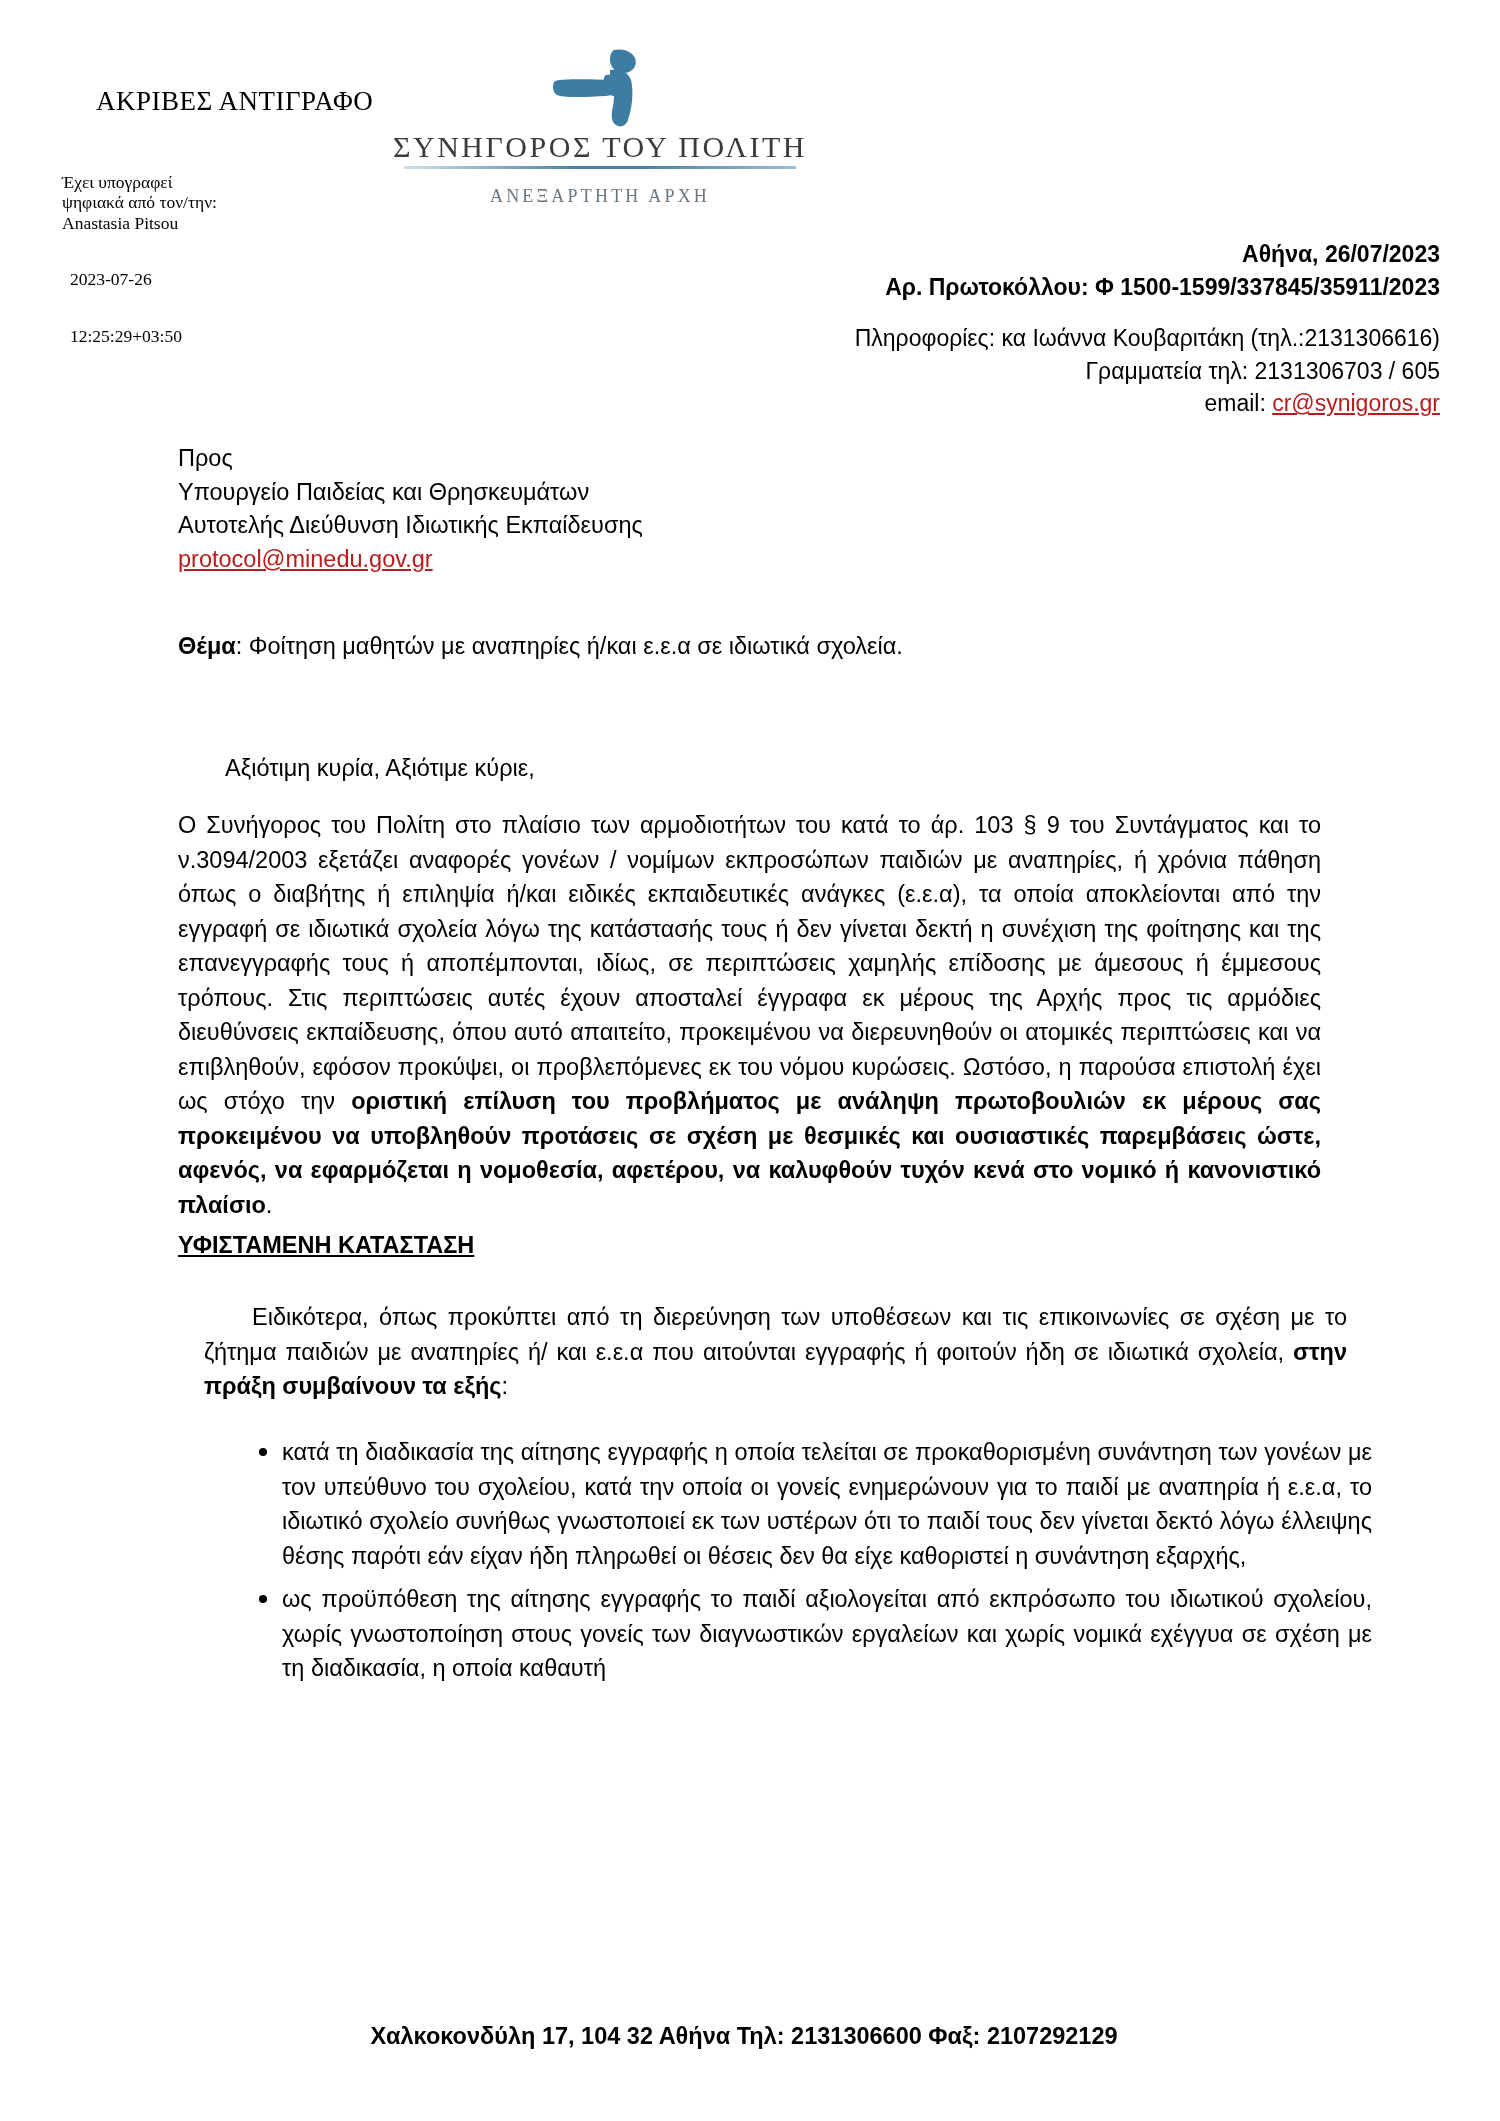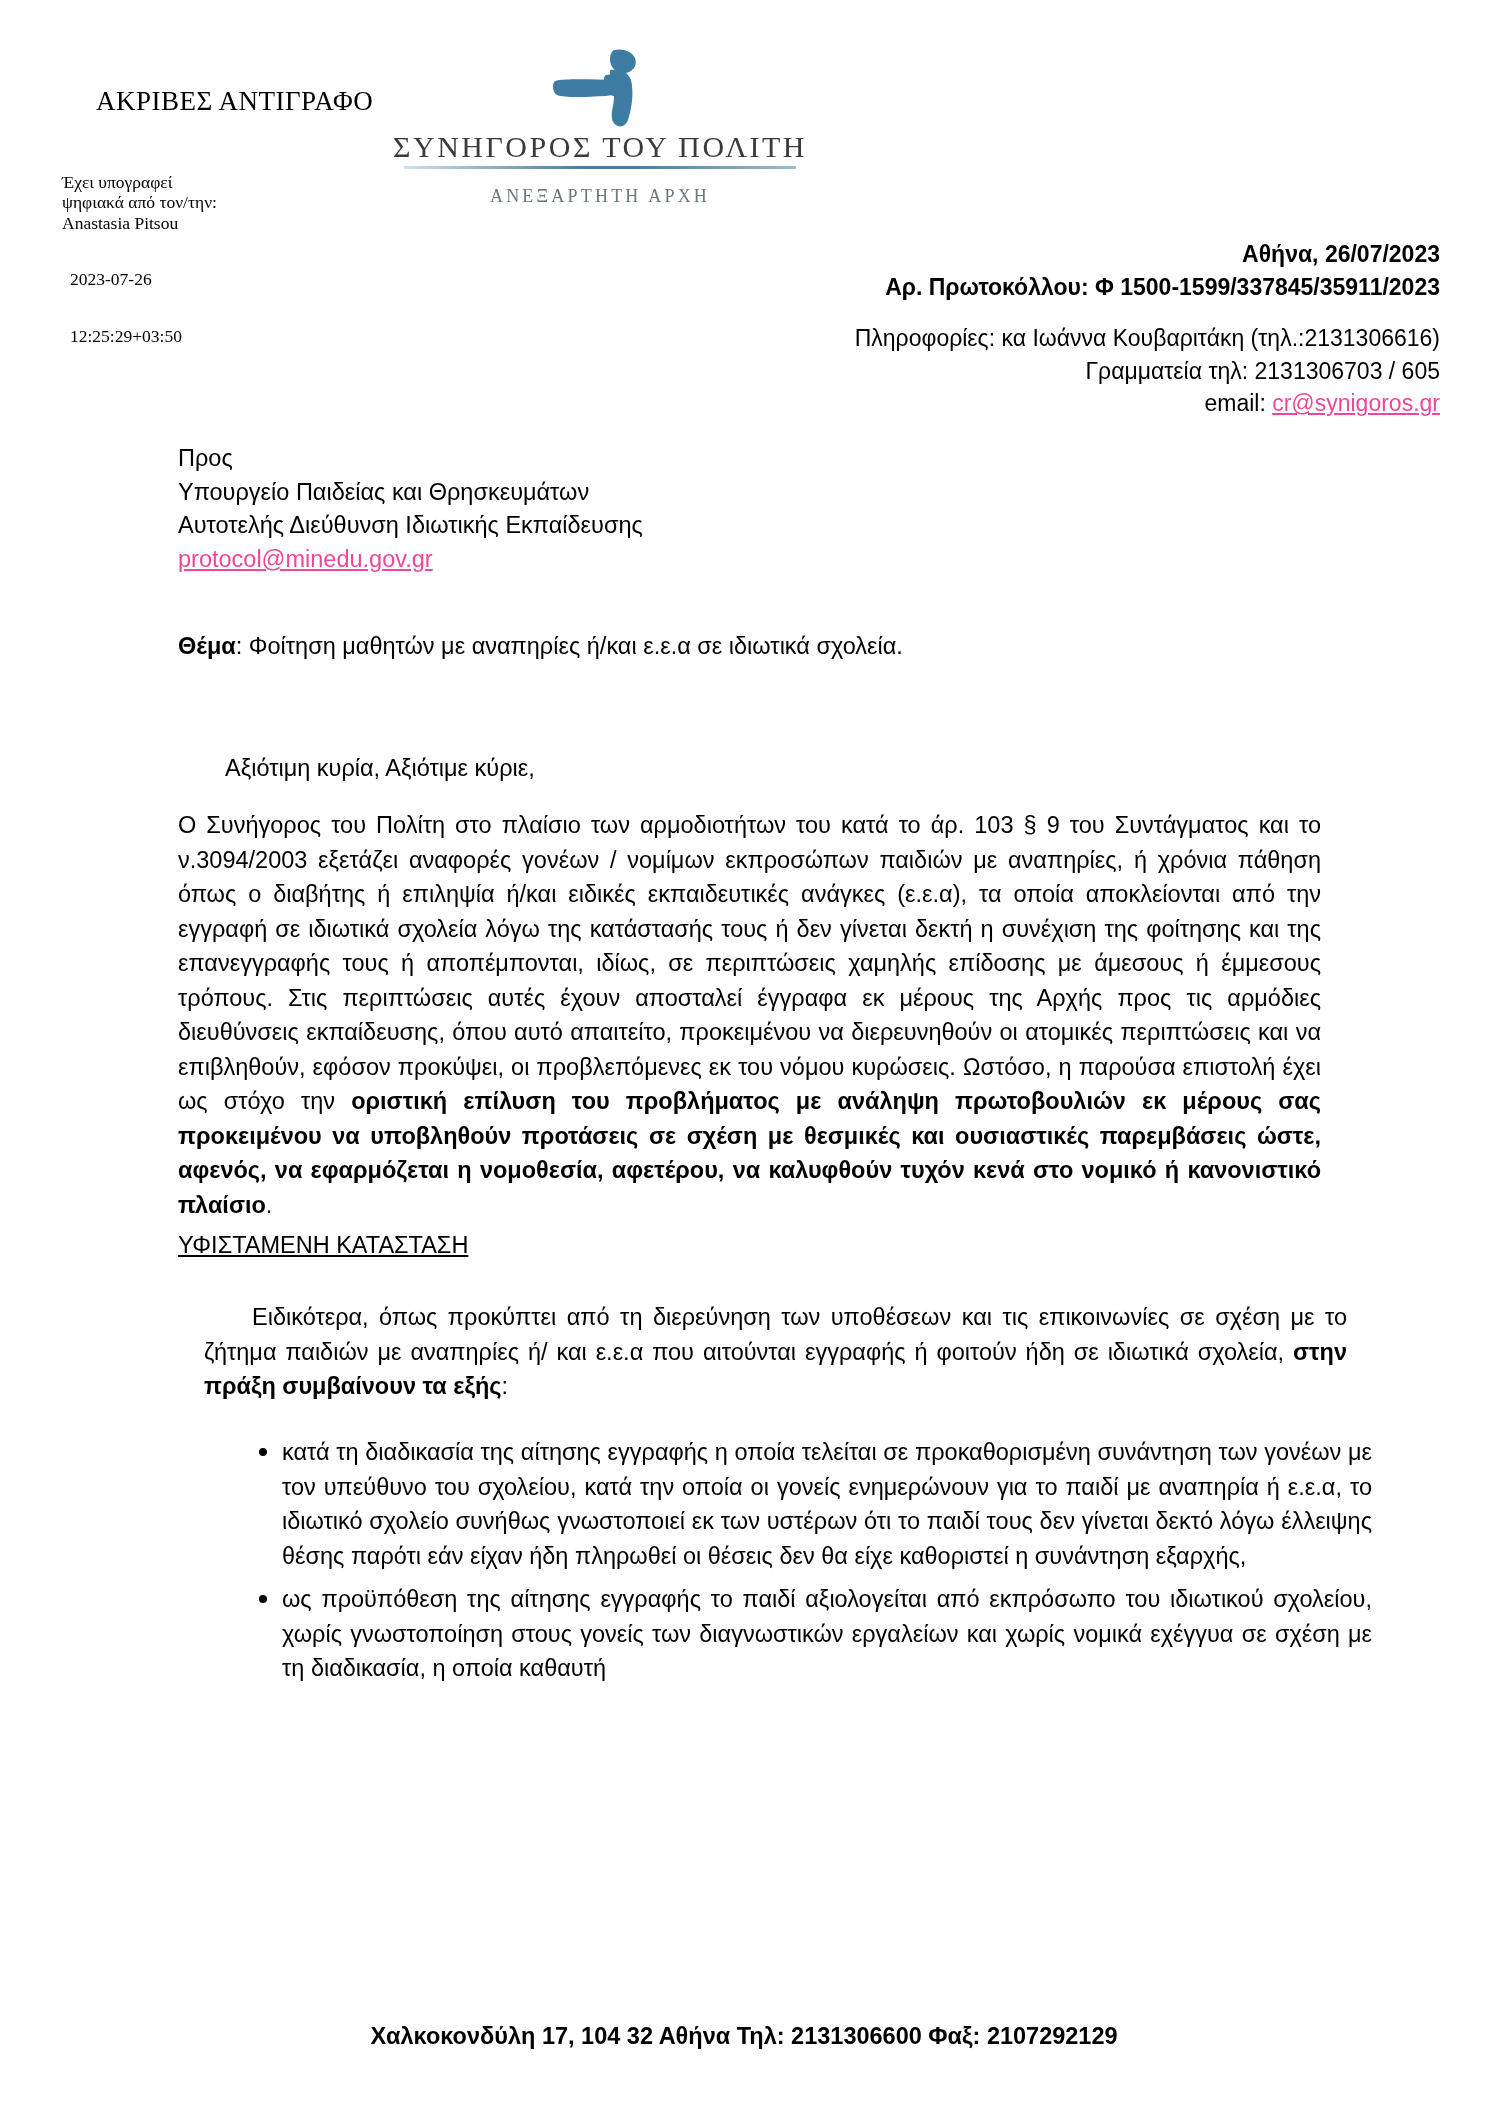--- a/index.html
+++ b/index.html
@@ -94,21 +94,21 @@
   }
   .contact {
     position: absolute;
     right: 60px;
     top: 322px;
     text-align: right;
     font-size: 23px;
     line-height: 1.42;
   }
   .contact a, .link {
-    color: #ec4899;
+    color: #b91c1c;
     text-decoration: underline;
   }
 
   
   .recipient {
     position: absolute;
     left: 178px;
     top: 442px;
     font-size: 23.5px;
     line-height: 1.43;
@@ -143,21 +143,21 @@
     line-height: 1.47;
     text-align: justify;
   }
   .b { font-weight: bold; }
 
   .section-head {
     position: absolute;
     left: 178px;
     top: 1232px;
     font-size: 23.5px;
-    font-weight: normal;
+    font-weight: bold;
     text-decoration: underline;
   }
 
   .body-2 {
     position: absolute;
     left: 178px;
     top: 1300px;
     width: 1143px;
     font-size: 23.5px;
     line-height: 1.47;

